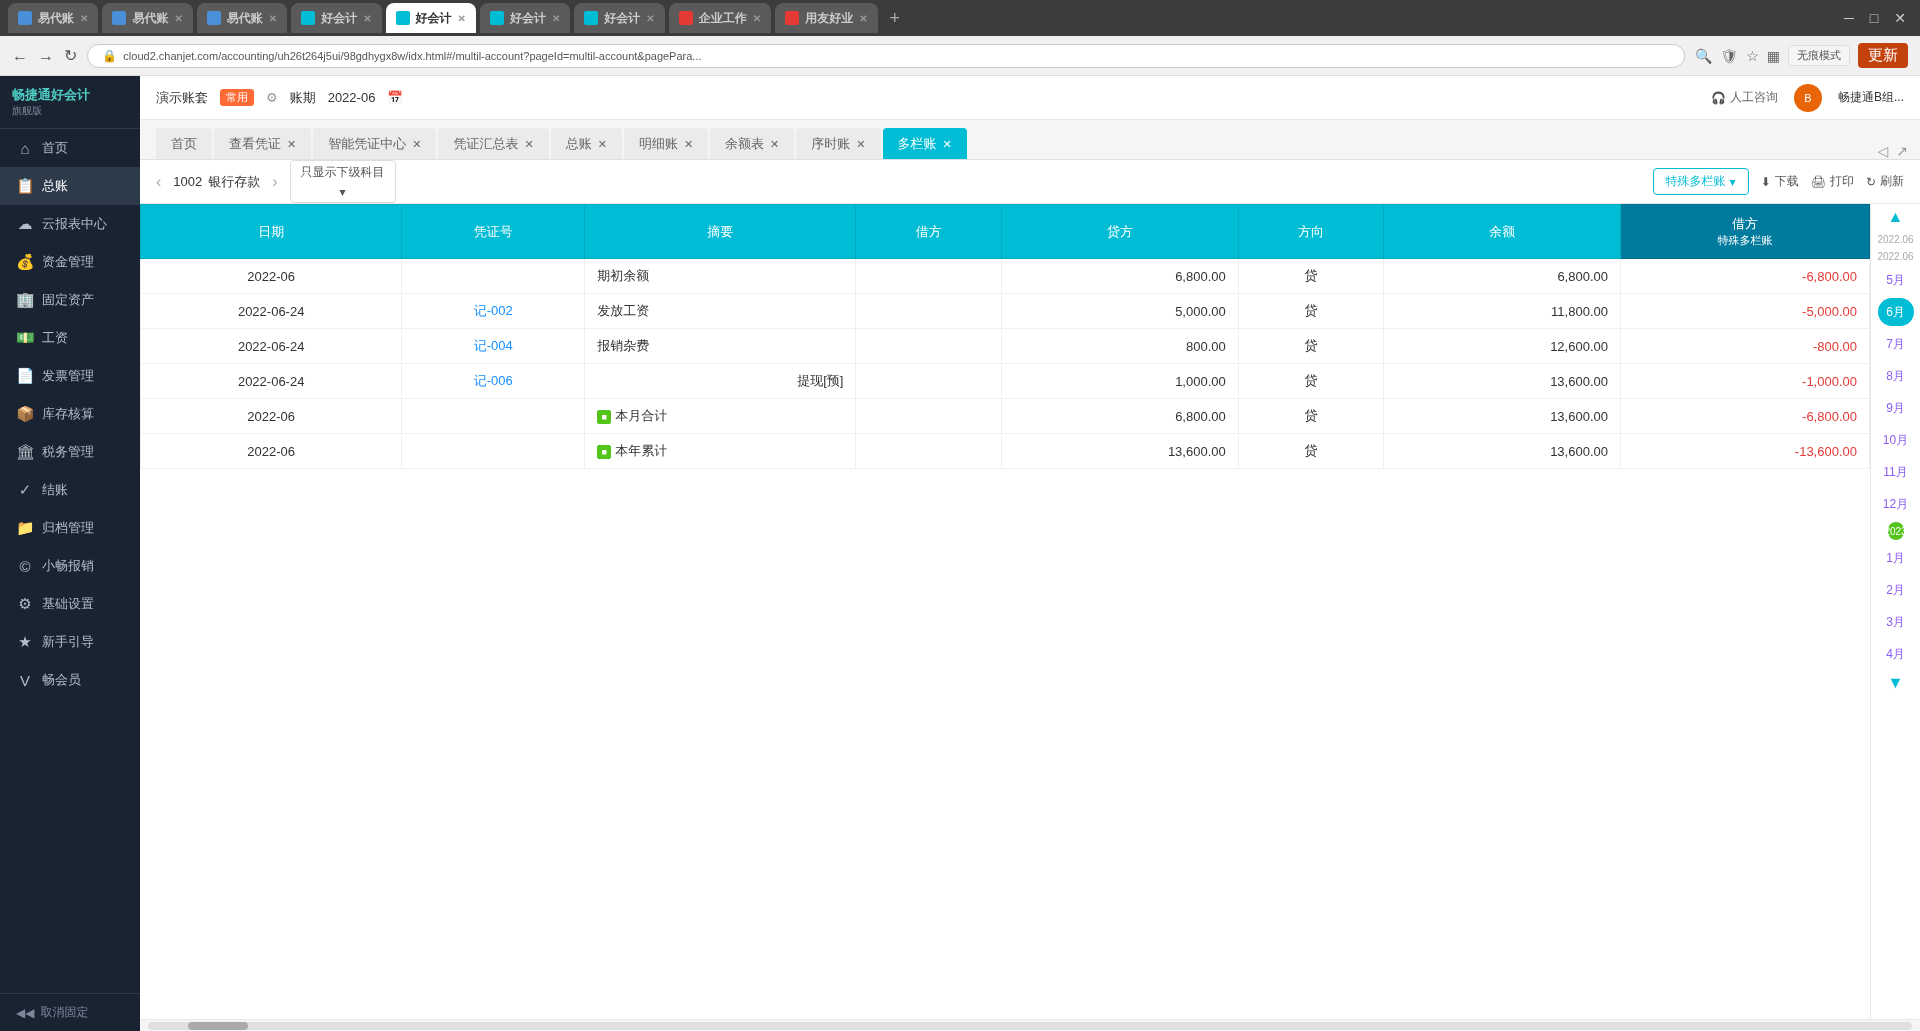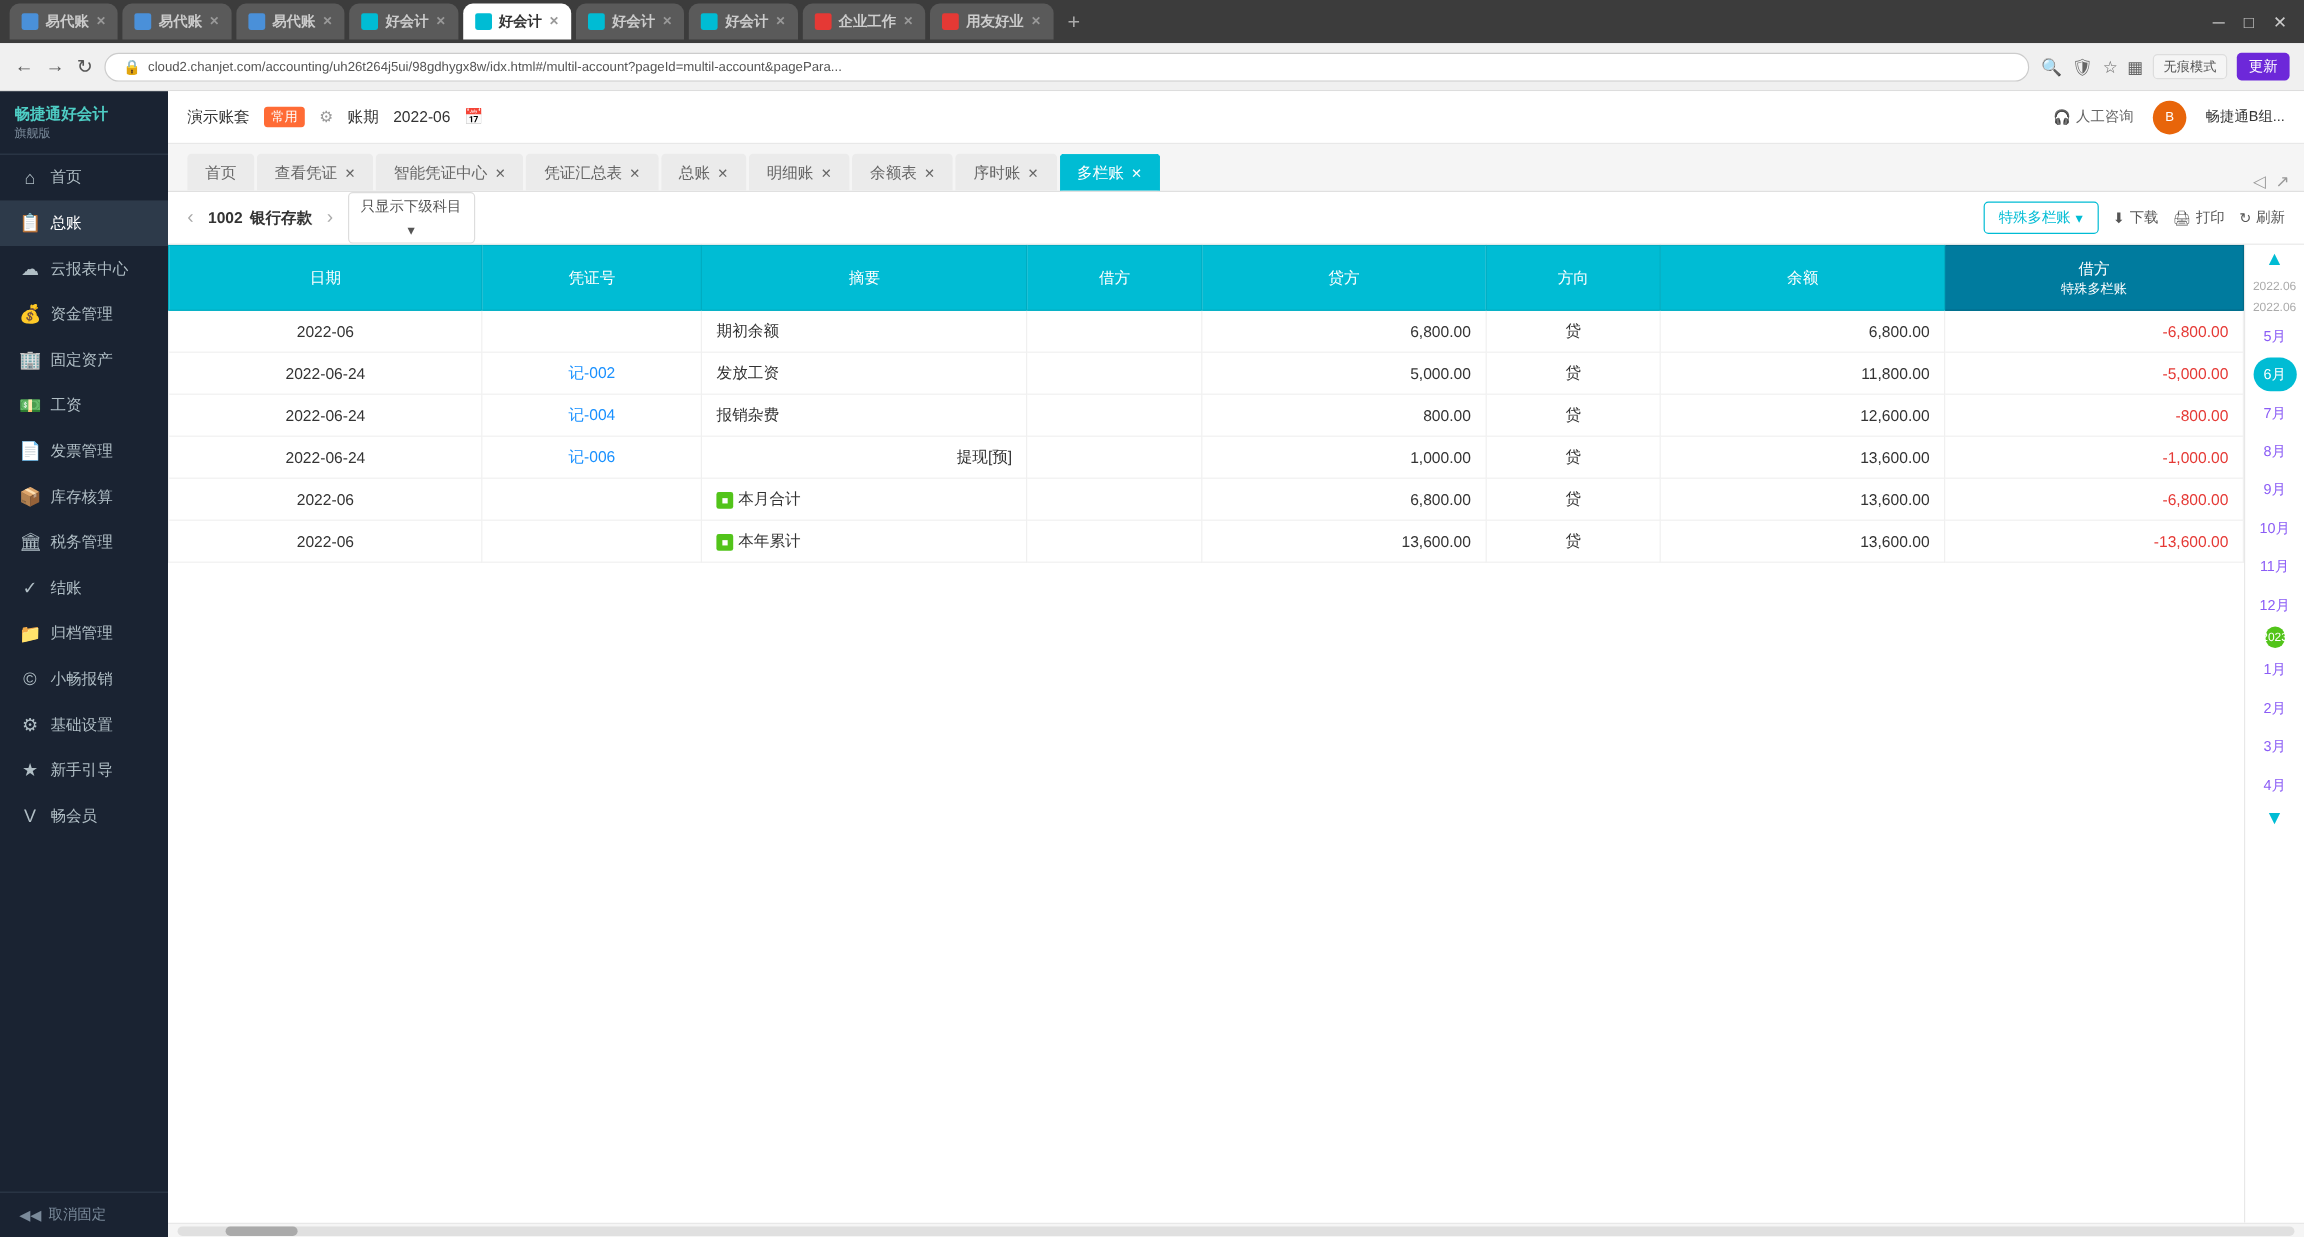--- a/index.html
+++ b/index.html
@@ -15,21 +15,21 @@
     .browser-btn { color: #ccc; font-size: 14px; cursor: pointer; padding: 2px 6px; }
 
     
     .address-bar { background: #f0f0f0; height: 40px; display: flex; align-items: center; padding: 0 12px; gap: 10px; border-bottom: 1px solid #ddd; }
     .nav-btn { color: #555; font-size: 16px; cursor: pointer; }
     .url-bar { flex: 1; background: #fff; border: 1px solid #ccc; border-radius: 20px; padding: 4px 14px; font-size: 12px; color: #333; display: flex; align-items: center; gap: 6px; }
     .url-text { color: #555; font-size: 11px; overflow: hidden; white-space: nowrap; text-overflow: ellipsis; }
     .address-actions { display: flex; align-items: center; gap: 8px; }
     .addr-btn { color: #666; font-size: 14px; cursor: pointer; }
     .stealth-btn { background: #f5f5f5; border: 1px solid #ddd; border-radius: 4px; padding: 2px 8px; font-size: 11px; color: #555; cursor: pointer; }
-    .update-btn { background: #6d28d9; color: #fff; border-radius: 4px; padding: 3px 10px; font-size: 12px; cursor: pointer; }
+    .update-btn { background: #c2410c; color: #fff; border-radius: 4px; padding: 3px 10px; font-size: 15px; cursor: pointer; }
 
     
     .app { display: flex; height: calc(1031px - 76px); }
 
     
     .sidebar { width: 140px; background: #1a2332; color: #fff; display: flex; flex-direction: column; overflow: hidden; flex-shrink: 0; }
     .sidebar-logo { padding: 10px 12px; border-bottom: 1px solid #2d3a4a; }
     .logo-text { font-size: 13px; color: #4ecdc4; font-weight: bold; }
     .logo-sub { font-size: 10px; color: #7a8a9a; }
     .sidebar-scroll { flex: 1; overflow-y: auto; overflow-x: hidden; }
@@ -54,21 +54,21 @@
 
     
     .tab-bar { height: 40px; background: #f5f5f5; border-bottom: 1px solid #e0e0e0; display: flex; align-items: flex-end; padding: 0 0 0 16px; overflow: hidden; }
     .page-tab { display: flex; align-items: center; padding: 6px 14px; font-size: 13px; color: #666; cursor: pointer; border: 1px solid transparent; border-bottom: none; border-radius: 4px 4px 0 0; gap: 6px; background: #ebebeb; margin-right: 2px; }
     .page-tab.active { background: #00bcd4; color: #fff; border-color: #00bcd4; }
     .page-tab-close { font-size: 11px; cursor: pointer; }
 
     
     .toolbar { height: 44px; background: #fff; border-bottom: 1px solid #e8e8e8; display: flex; align-items: center; padding: 0 16px; gap: 12px; }
     .nav-arrow { color: #aaa; font-size: 16px; cursor: pointer; }
-    .account-selector { display: flex; align-items: center; gap: 6px; font-size: 13px; color: #333; font-weight: 700; }
+    .account-selector { display: flex; align-items: center; gap: 6px; font-size: 13px; color: #333; font-weight: 400; }
     .filter-dropdown { display: flex; align-items: center; gap: 4px; border: 1px solid #ddd; border-radius: 4px; padding: 3px 10px; font-size: 12px; color: #555; cursor: pointer; flex-direction: column; }
     .toolbar-right { margin-left: auto; display: flex; align-items: center; gap: 12px; }
     .multi-col-btn { border: 1px solid #00bcd4; color: #00bcd4; border-radius: 4px; padding: 4px 12px; font-size: 12px; cursor: pointer; display: flex; align-items: center; gap: 4px; }
     .toolbar-action { color: #555; font-size: 12px; cursor: pointer; display: flex; align-items: center; gap: 4px; }
 
     
     .table-container { flex: 1; overflow: auto; }
     .ledger-table { width: 100%; border-collapse: collapse; min-width: 900px; }
     .ledger-table thead tr { background: #00bcd4; color: #fff; }
     .ledger-table thead th { padding: 10px 12px; text-align: center; font-weight: normal; font-size: 13px; border: 1px solid #00acc1; }

